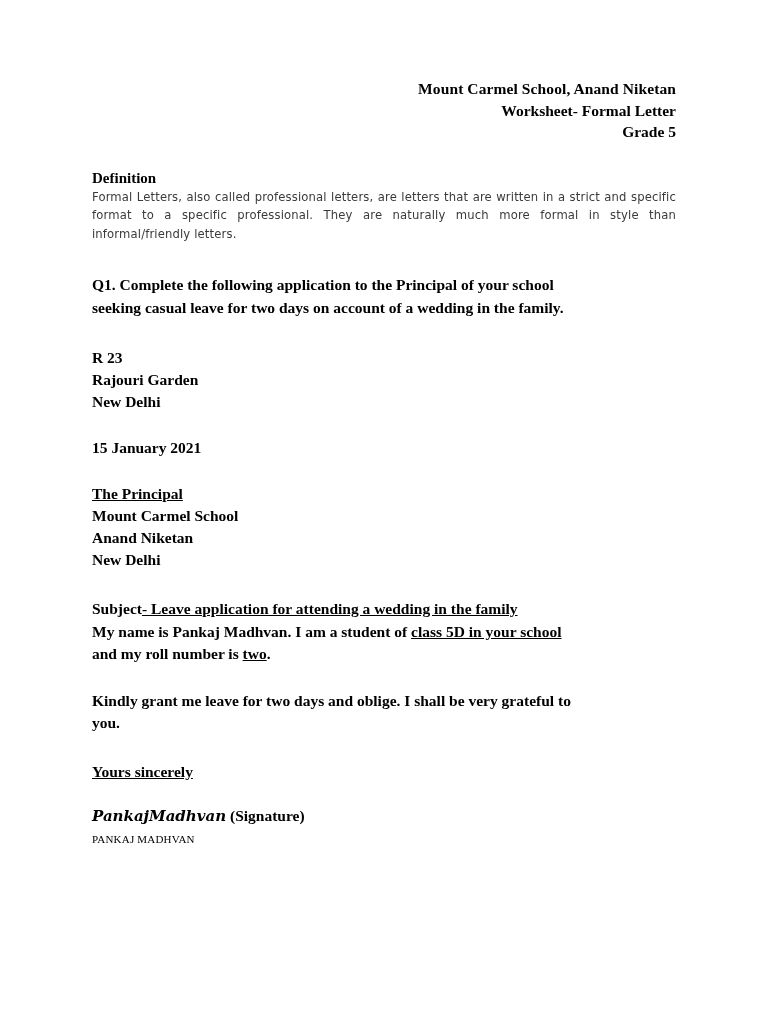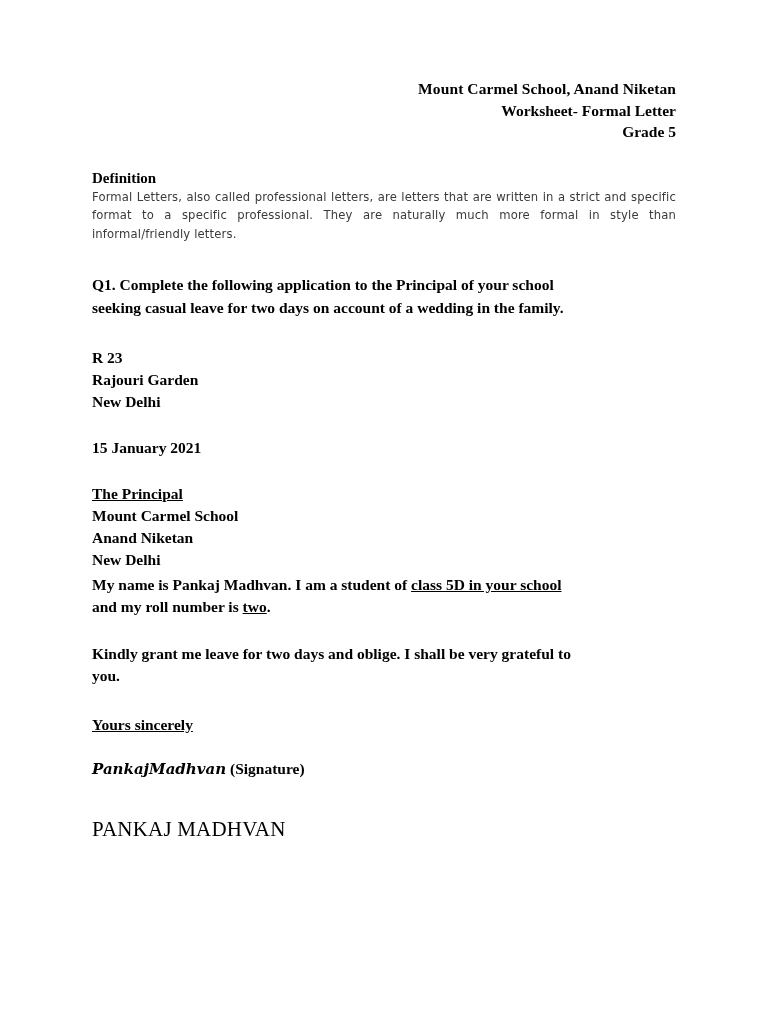--- a/index.html
+++ b/index.html
@@ -101,22 +101,22 @@
     font-weight: bold;
     font-size: 15.5px;
     margin-top: 26px;
   }
   .signature .sig-name {
     font-style: italic;
     font-family: "DejaVu Serif", serif;
     font-size: 15px;
   }
   .sender-name {
-    font-size: 21px;
-    margin-top: 39px;
+    font-size: 11px;
+    margin-top: 8px;
     letter-spacing: 0.2px;
   }
 </style>
 </head>
 <body>
 
 <div class="page">
 
   <div class="header-block">
     <div class="header-line-1">Mount Carmel School, Anand  Niketan</div>
@@ -140,20 +140,23 @@
 
   <div class="date-line">15 January 2021</div>
 
   <div class="recipient-block">
     <div class="u" style="display:inline-block;">The Principal</div>
     <div>Mount Carmel School</div>
     <div>Anand Niketan</div>
     <div>New Delhi</div>
   </div>
 
+  <div class="subject-line">
+    <span>Subject</span><span class="u">-  </span><span class="u">Leave application for attending a wedding in the family</span>
+  </div>
 
 
   <div class="body-para">
     <span>My name is Pankaj Madhvan. I am a student of </span><span class="u"> class 5D in your school</span><br>
     <span>and my roll number is </span><span class="u"> two</span><span>.</span>
   </div>
 
 
   <div class="body-para gap">
     <div>Kindly grant me leave for two days and oblige. I shall be very grateful to</div>

